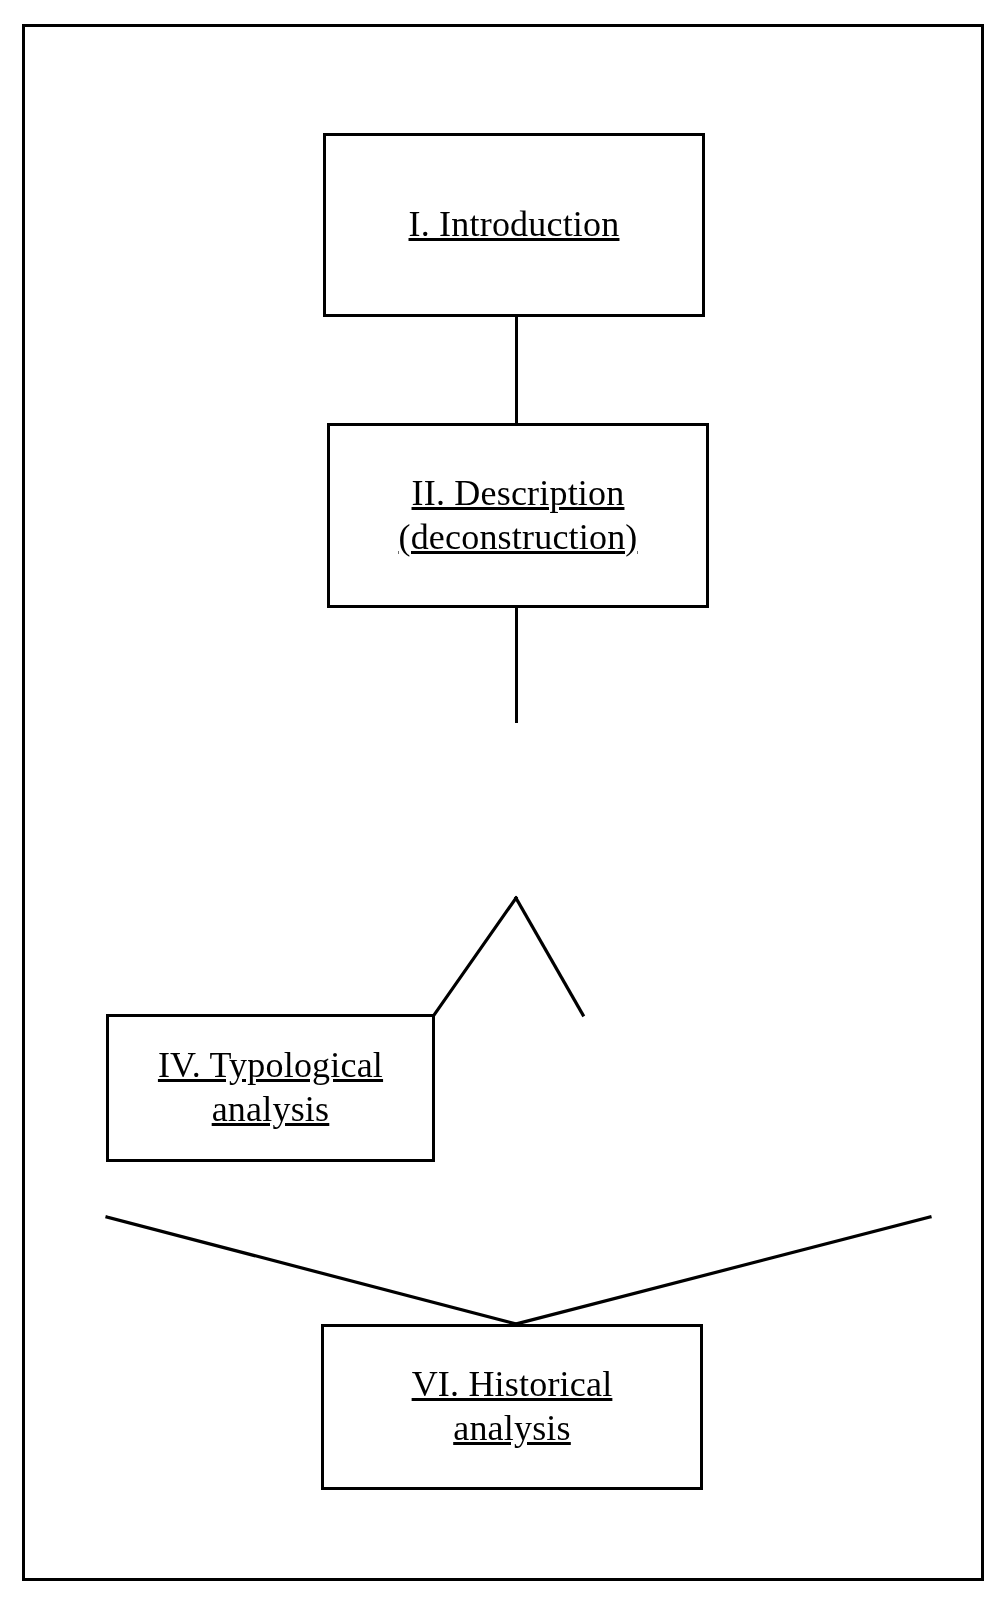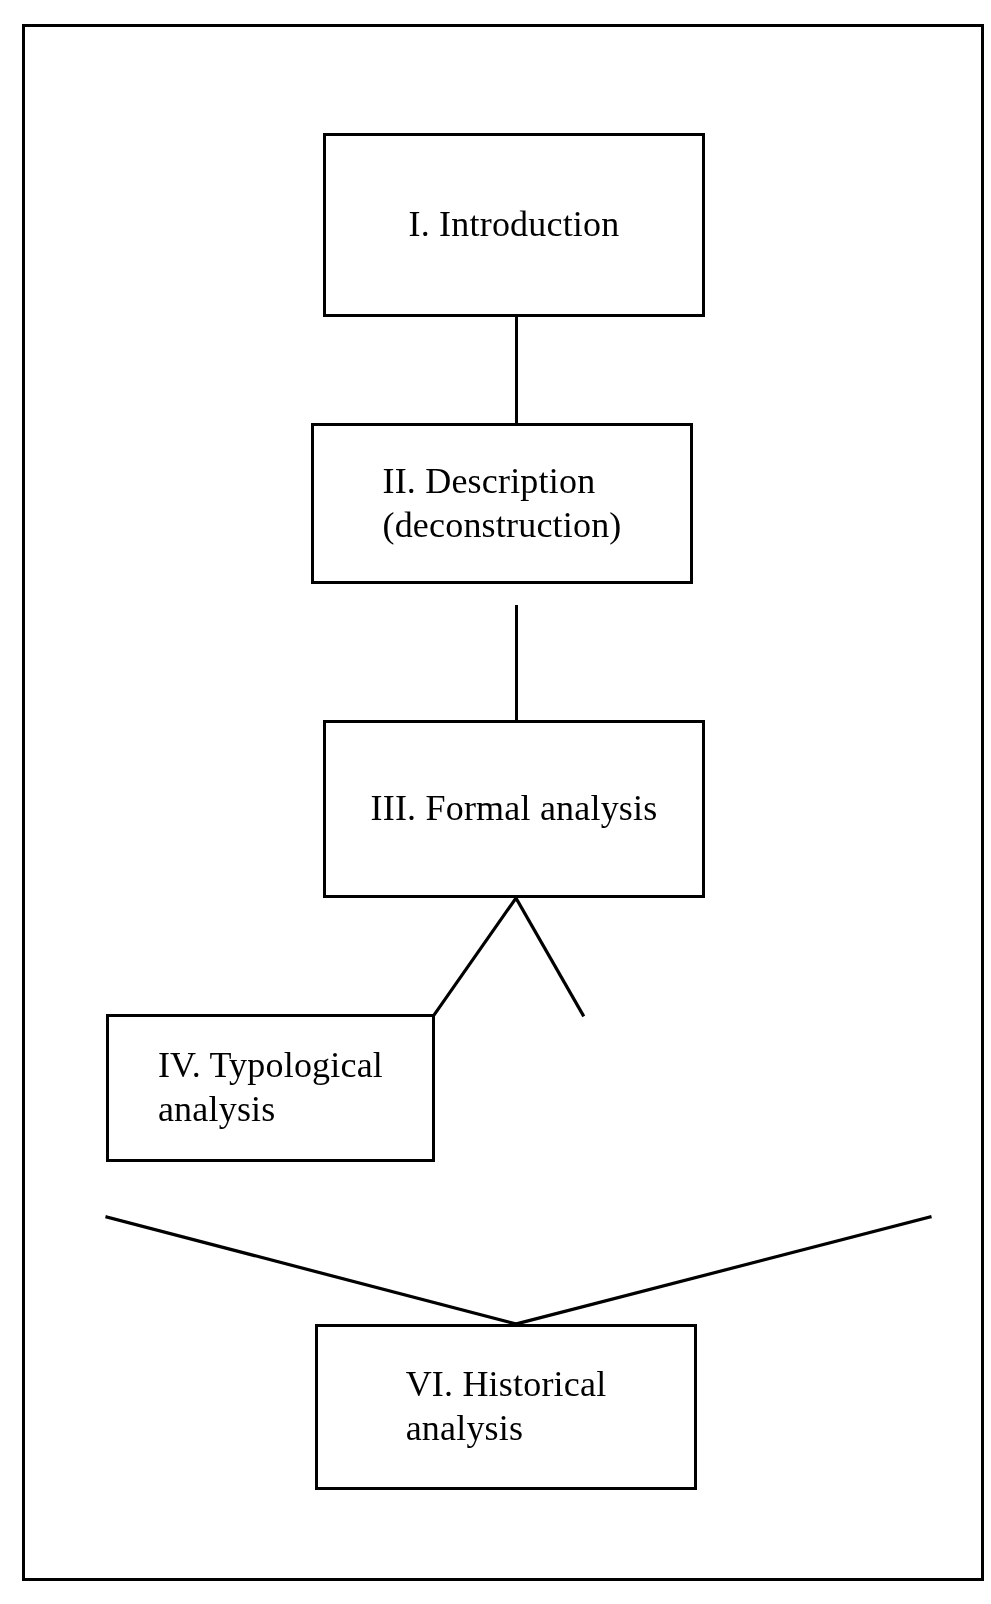--- a/index.html
+++ b/index.html
@@ -29,39 +29,40 @@
     background: #ffffff;
   }
   .node {
     position: absolute;
     border: 3px solid #000000;
     box-sizing: border-box;
     background: #ffffff;
     display: flex;
     align-items: center;
     justify-content: center;
-    text-align: left;
+    text-align: center;
     z-index: 3;
+    text-decoration: underline;
   }
   .node-label {
     display: block;
     font-size: 36px;
     line-height: 1.22;
     letter-spacing: 0.2px;
     white-space: pre-line;
     padding: 0 10px;
   }
 
   
   #node-intro      { left: 298px; top: 106px;  width: 382px; height: 184px; }
-  #node-desc       { left: 286px; top: 396px;  width: 382px; height: 161px; }
+  #node-desc       { left: 302px; top: 396px;  width: 382px; height: 185px; }
   #node-formal     { left: 298px; top: 693px;  width: 382px; height: 178px; }
   #node-typo       { left: 81px;  top: 987px;  width: 329px; height: 148px; }
   #node-spatial    { left: 557px; top: 987px;  width: 349px; height: 204px; }
-  #node-historical { left: 290px; top: 1297px; width: 382px; height: 166px; }
+  #node-historical { left: 296px; top: 1297px; width: 382px; height: 166px; }
 
   
   .connector-v {
     position: absolute;
     width: 3px;
     background: #000000;
     left: 490px;
     z-index: 1;
   }
   #conn-intro-desc  { top: 287px; height: 112px; }
@@ -105,23 +106,20 @@
 
     <div class="node" id="node-intro">
       <span class="node-label">I. Introduction</span>
     </div>
 
     <div class="node" id="node-desc">
       <span class="node-label">II. Description
 (deconstruction)</span>
     </div>
 
-    <div class="node" id="node-formal">
-      <span class="node-label">III. Formal analysis</span>
-    </div>
 
     <div class="node" id="node-typo">
       <span class="node-label">IV. Typological
 analysis</span>
     </div>
 
 
     <div class="node" id="node-historical">
       <span class="node-label">VI. Historical
 analysis</span>

